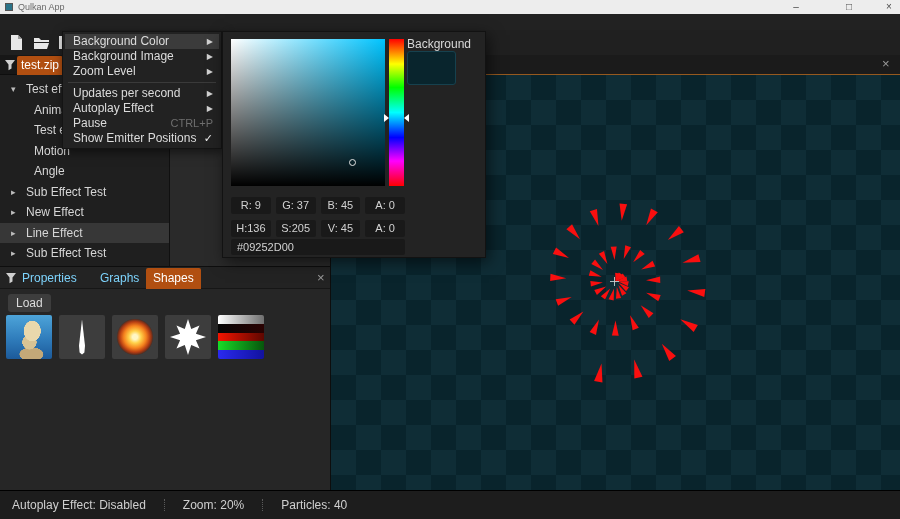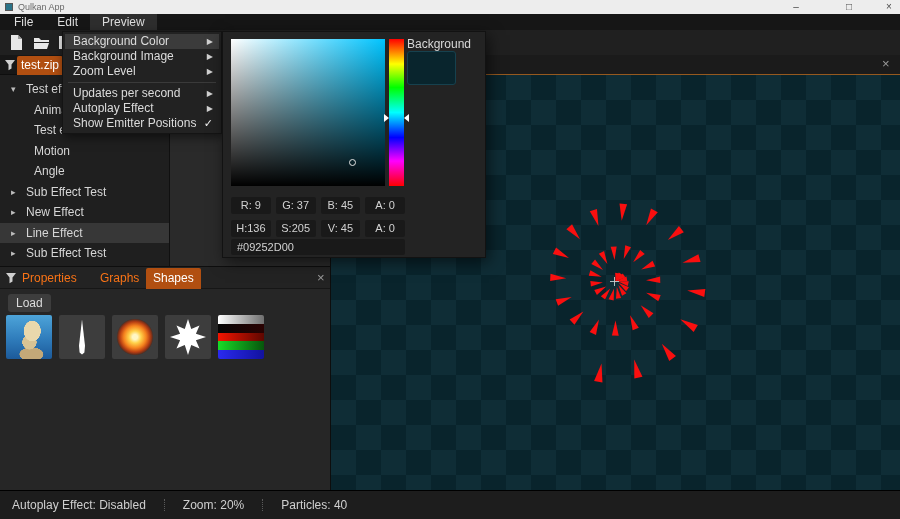--- a/index.html
+++ b/index.html
@@ -42,21 +42,21 @@
   .trow .arrow { position:absolute; left:11px; font-size:9px; color:#bdbdbd; }
   .vdivider1 { left:169px; top:55px; width:1px; height:211px; background:#101010; }
   .side-empty { left:170px; top:55px; width:160px; height:211px; background:#2a2a2a; }
 
   
   .shapes-panel { left:0; top:266px; width:330px; height:224px; background:#262626;
     border-top:1px solid #0e0e0e; }
   .sp-header { left:0; top:0; width:330px; height:22px; background:#232323;
     border-bottom:1px solid #161616; }
   .sp-tab { position:absolute; top:1px; height:21px; line-height:21px; font-size:12px;
-    color:#f97316; }
+    color:#7dd3fc; }
   .sp-tab.active { background:#b14f11; color:#fff; border-radius:2px 2px 0 0;
     padding:0 7px; }
   .sp-close, .pv-close { font-size:13px; color:#9b9b9b; line-height:12px; }
   .load-btn { left:8px; top:27px; height:18px; padding:0 8px; background:#3d3d3d;
     border-radius:3px; color:#dcdcdc; font-size:12px; line-height:18px; }
   .thumb { position:absolute; top:48px; width:46px; height:44px; background:#3d3d3d;
     border-radius:2px; overflow:hidden; display:flex; align-items:center;
     justify-content:center; }
   .thumb-statue { background:linear-gradient(180deg,#4da4d9 0%,#2f7cbb 55%,#1c5a9a 100%); }
   .thumb-statue::after { content:""; position:absolute; left:10px; top:4px; width:28px;
@@ -153,25 +153,20 @@
 <div class="app">
 
   <div class="abs titlebar">
     <div class="abs appicon"></div>
     <div class="abs apptitle">Qulkan App</div>
     <div class="abs wbtn" style="left:785px">–</div>
     <div class="abs wbtn" style="left:838px">□</div>
     <div class="abs wbtn" style="left:878px">×</div>
   </div>
 
-  <div class="abs menubar">
-      <div class="mitem">File</div>
-      <div class="mitem">Edit</div>
-      <div class="mitem active">Preview</div>
-    </div>
 
   <div class="abs toolbar">
     <div class="abs ticon" style="left:8px">
       <svg viewBox="0 0 17 17">
         <path d="M3 1 h7 l4 4 v11 h-11 z" fill="#e8e8e8"></path>
         <path d="M10 1 v4 h4 z" fill="#9a9a9a"></path>
       </svg>
     </div>
     <div class="abs ticon" style="left:33px">
       <svg viewBox="0 0 17 17">
@@ -329,20 +324,21 @@
       <div class="st-item">Particles: 40</div>
     </div>
 
   <div class="abs menu-popup">
       <div class="menu-item highlighted"><span>Background Color</span><span class="sub-arrow">▶</span></div>
       <div class="menu-item"><span>Background Image</span><span class="sub-arrow">▶</span></div>
       <div class="menu-item"><span>Zoom Level</span><span class="sub-arrow">▶</span></div>
       <div class="menu-sep"></div>
       <div class="menu-item"><span>Updates per second</span><span class="sub-arrow">▶</span></div>
       <div class="menu-item"><span>Autoplay Effect</span><span class="sub-arrow">▶</span></div>
+      <div class="menu-item"><span>Pause</span><span class="shortcut">CTRL+P</span></div>
       <div class="menu-item"><span>Show Emitter Positions</span><span class="check">✓</span></div>
     </div>
 
   <div class="abs picker-popup">
     <div class="abs sv-square">
       <div class="abs sv-cursor" id="sv-cursor" style="left: calc(79.4% - 4px); top: calc(84.3% - 4px);"></div>
     </div>
     <div class="abs hue-bar"></div>
     <div class="abs hue-ind-l" id="hue-l" style="left: 161px; top: 81.939px;"></div>
     <div class="abs hue-ind-r" id="hue-r" style="left: 181px; top: 81.939px;"></div>

